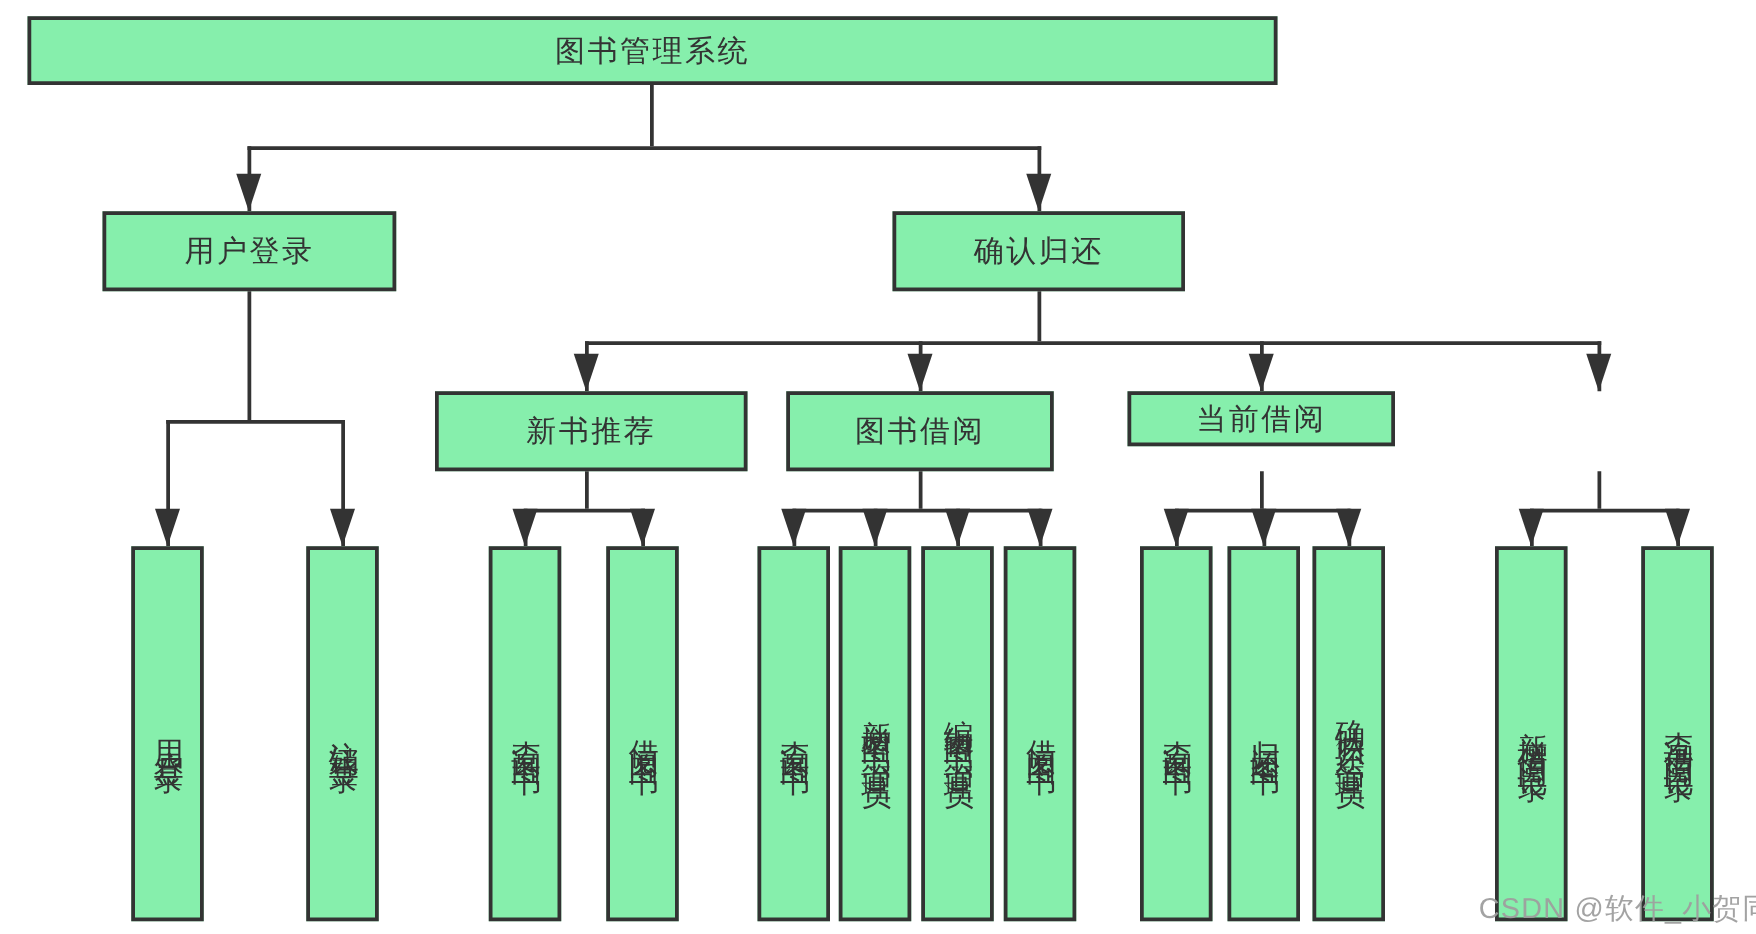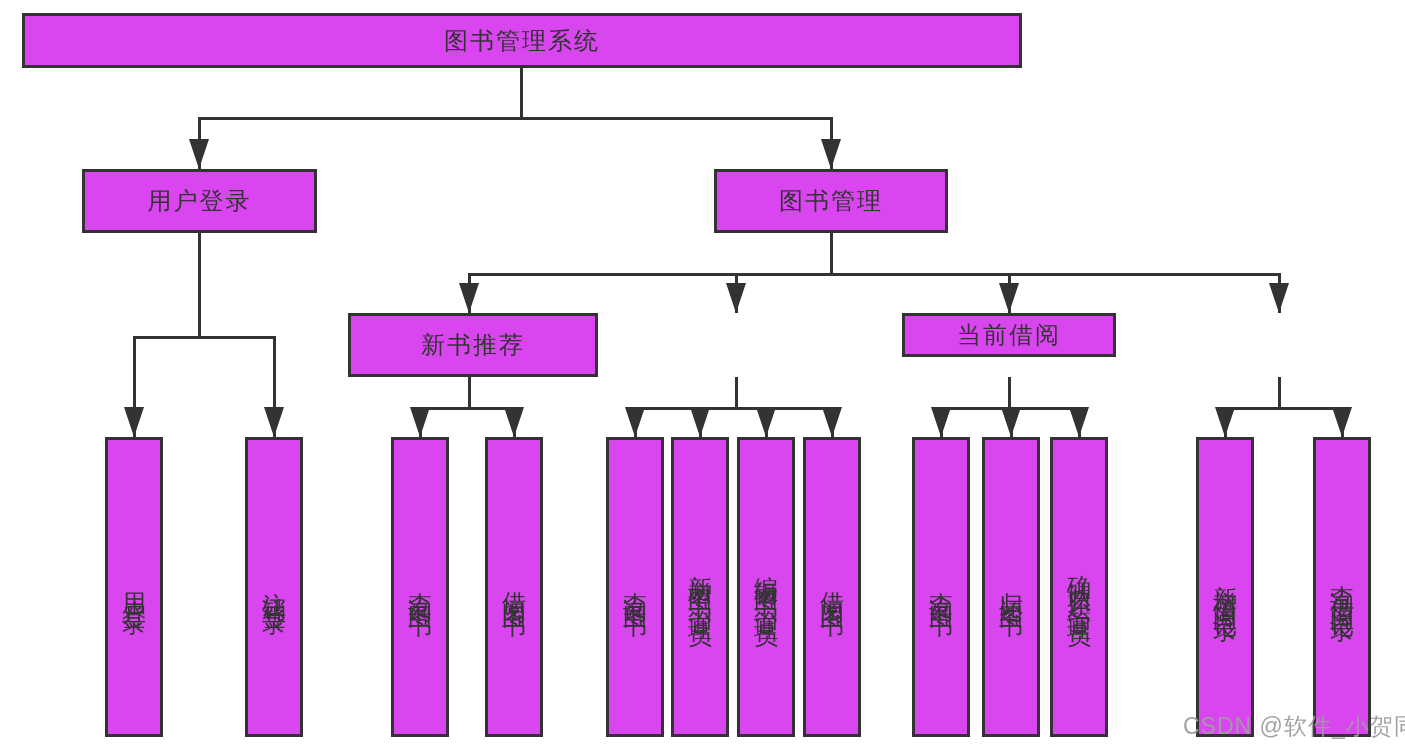--- a/index.html
+++ b/index.html
@@ -8,21 +8,21 @@
     width: 1405px;
     height: 747px;
     background: #ffffff;
     font-family: "Liberation Sans", "DejaVu Sans", sans-serif;
     overflow: hidden;
   }
   .box {
     position: absolute;
     box-sizing: border-box;
     border: 3px solid #333333;
-    background: #d946ef;
+    background: #86efac;
     display: flex;
     align-items: center;
     justify-content: center;
     color: #333333;
   }
   .hlabel {
     font-size: 24px;
     letter-spacing: 2px;
     white-space: nowrap;
   }
@@ -70,21 +70,21 @@
   <div class="line" style="left:198px; top:117px; width:635px; height:3px;"></div>
   <div class="line" style="left:198px; top:117px; width:3px; height:52px;"></div>
   <div class="line" style="left:830px; top:117px; width:3px; height:52px;"></div>
   <div class="arrow" style="left:189px; top:139px;"></div>
   <div class="arrow" style="left:821px; top:139px;"></div>
 
   <div class="box" style="left:82px; top:169px; width:235px; height:64px;">
     <span class="hlabel">用户登录</span>
   </div>
   <div class="box" style="left:714px; top:169px; width:234px; height:64px;">
-    <span class="hlabel">图书管理</span>
+    <span class="hlabel">确认归还</span>
   </div>
 
   <div class="line" style="left:198px; top:233px; width:3px; height:103px;"></div>
   <div class="line" style="left:133px; top:336px; width:142px; height:3px;"></div>
   <div class="line" style="left:133px; top:336px; width:3px; height:101px;"></div>
   <div class="line" style="left:273px; top:336px; width:3px; height:101px;"></div>
   <div class="arrow" style="left:124px; top:407px;"></div>
   <div class="arrow" style="left:264px; top:407px;"></div>
 
   <div class="line" style="left:830px; top:233px; width:3px; height:40px;"></div>
@@ -93,20 +93,23 @@
   <div class="line" style="left:735px; top:273px; width:3px; height:40px;"></div>
   <div class="line" style="left:1008px; top:273px; width:3px; height:40px;"></div>
   <div class="line" style="left:1278px; top:273px; width:3px; height:40px;"></div>
   <div class="arrow" style="left:459px; top:283px;"></div>
   <div class="arrow" style="left:726px; top:283px;"></div>
   <div class="arrow" style="left:999px; top:283px;"></div>
   <div class="arrow" style="left:1269px; top:283px;"></div>
 
   <div class="box" style="left:348px; top:313px; width:250px; height:64px;">
     <span class="hlabel">新书推荐</span>
+  </div>
+  <div class="box" style="left:629px; top:313px; width:214px; height:64px;">
+    <span class="hlabel">图书借阅</span>
   </div>
   <div class="box" style="left:902px; top:313px; width:214px; height:44px;">
     <span class="hlabel">当前借阅</span>
   </div>
 
   <div class="line" style="left:468px; top:377px; width:3px; height:30px;"></div>
   <div class="line" style="left:419px; top:407px; width:97px; height:3px;"></div>
   <div class="line" style="left:419px; top:407px; width:3px; height:30px;"></div>
   <div class="line" style="left:513px; top:407px; width:3px; height:30px;"></div>
   <div class="arrow" style="left:410px; top:407px;"></div>

